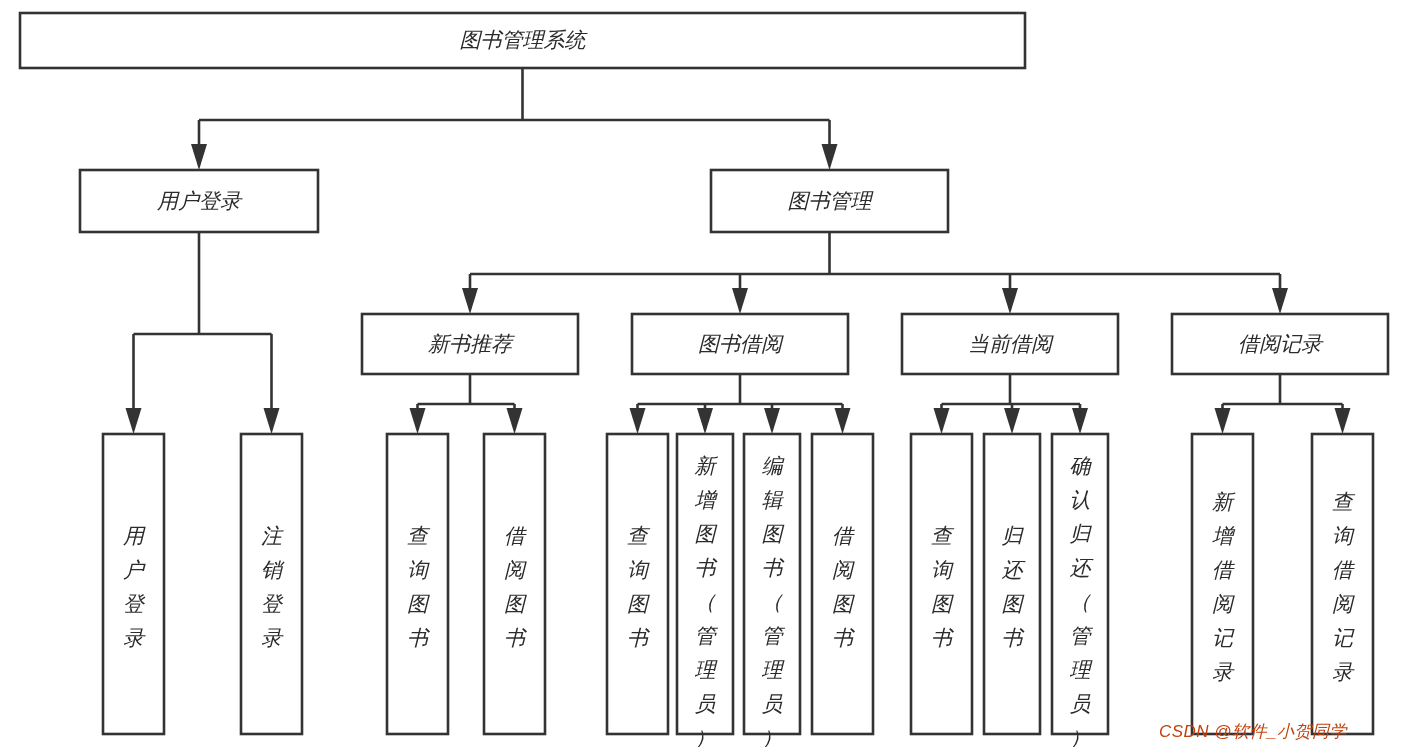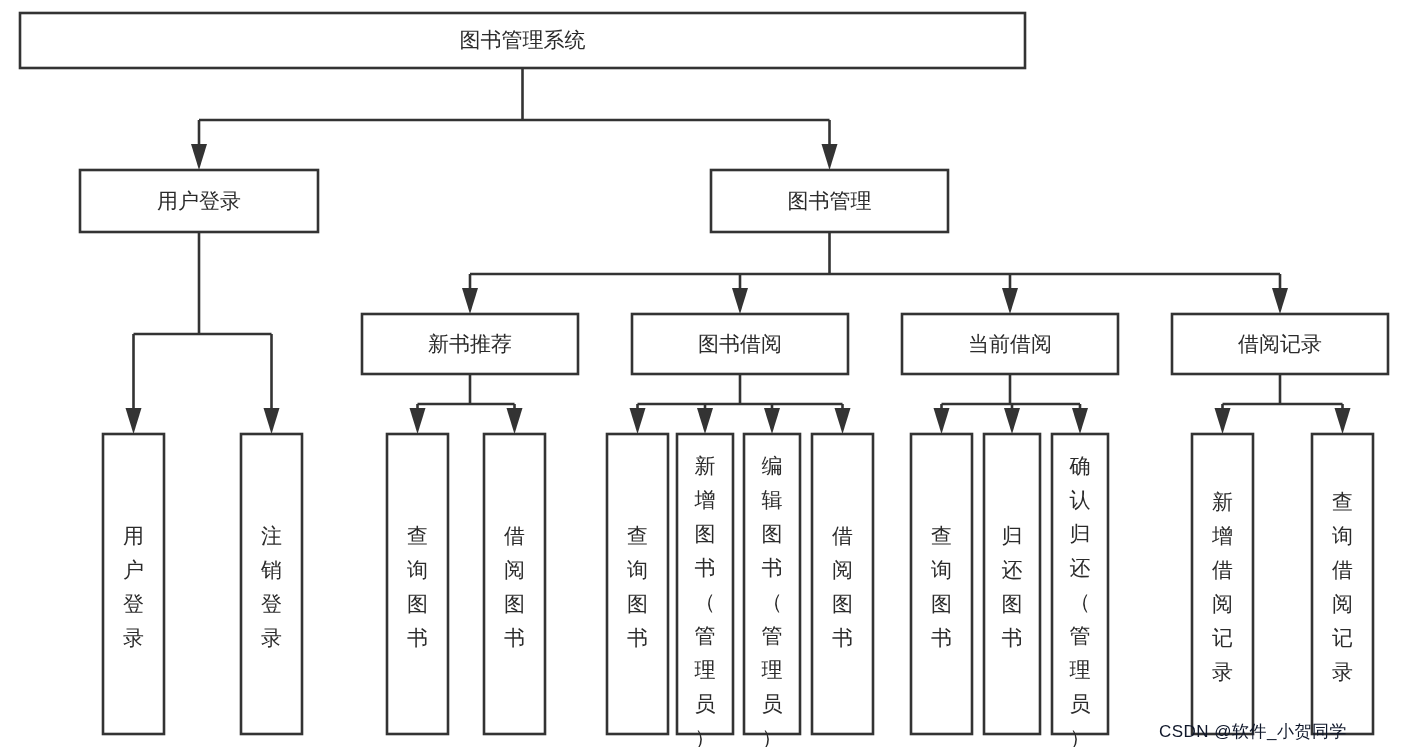--- a/index.html
+++ b/index.html
@@ -11,20 +11,21 @@
     width: 1405px;
     height: 747px;
     font-family: "Liberation Sans", "DejaVu Sans", sans-serif;
     overflow: hidden;
     position: relative;
   }
   #diagram-root {
     position: relative;
     width: 1355px;
     height: 747px;
+    font-style: italic;
   }
   svg.diagram {
     position: absolute;
     top: 0;
     left: 0;
     width: 1405px;
     height: 747px;
   }
   .node-box {
     fill: #ffffff;
@@ -53,21 +54,21 @@
     font-size: 21px;
     fill: #2b2b2b;
     text-anchor: middle;
   }
   .watermark {
     position: absolute;
     right: 8px;
     bottom: 4px;
     font-family: "Liberation Sans", "DejaVu Sans", sans-serif;
     font-size: 17px;
-    color: #0f172a;
+    color: #c2410c;
     letter-spacing: 0.5px;
     white-space: nowrap;
     pointer-events: none;
   }
 </style>
 </head>
 <body>
 
 <div id="diagram-root">
   <svg class="diagram" id="diagram-svg" viewBox="0 0 1405 747" xmlns="http://www.w3.org/2000/svg">

